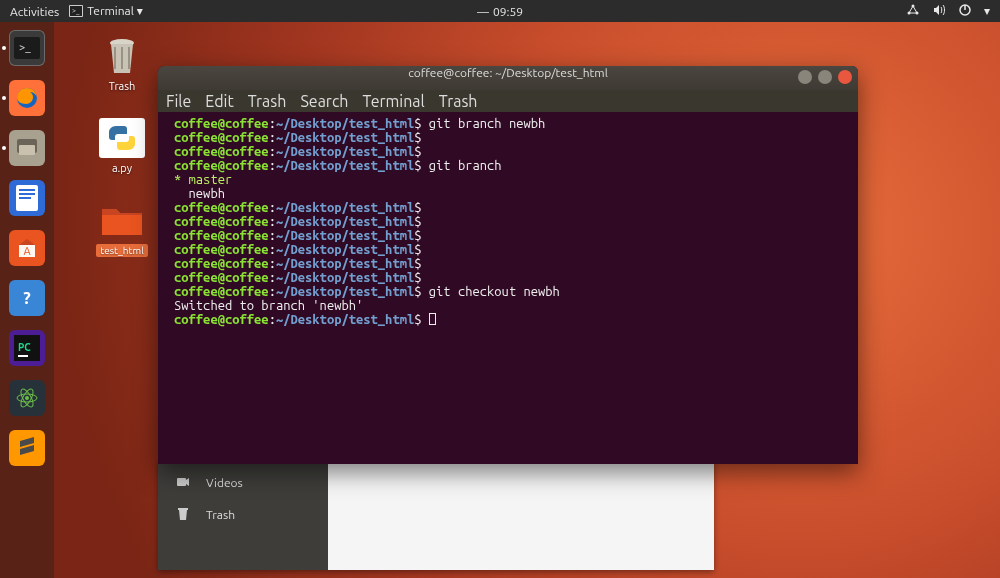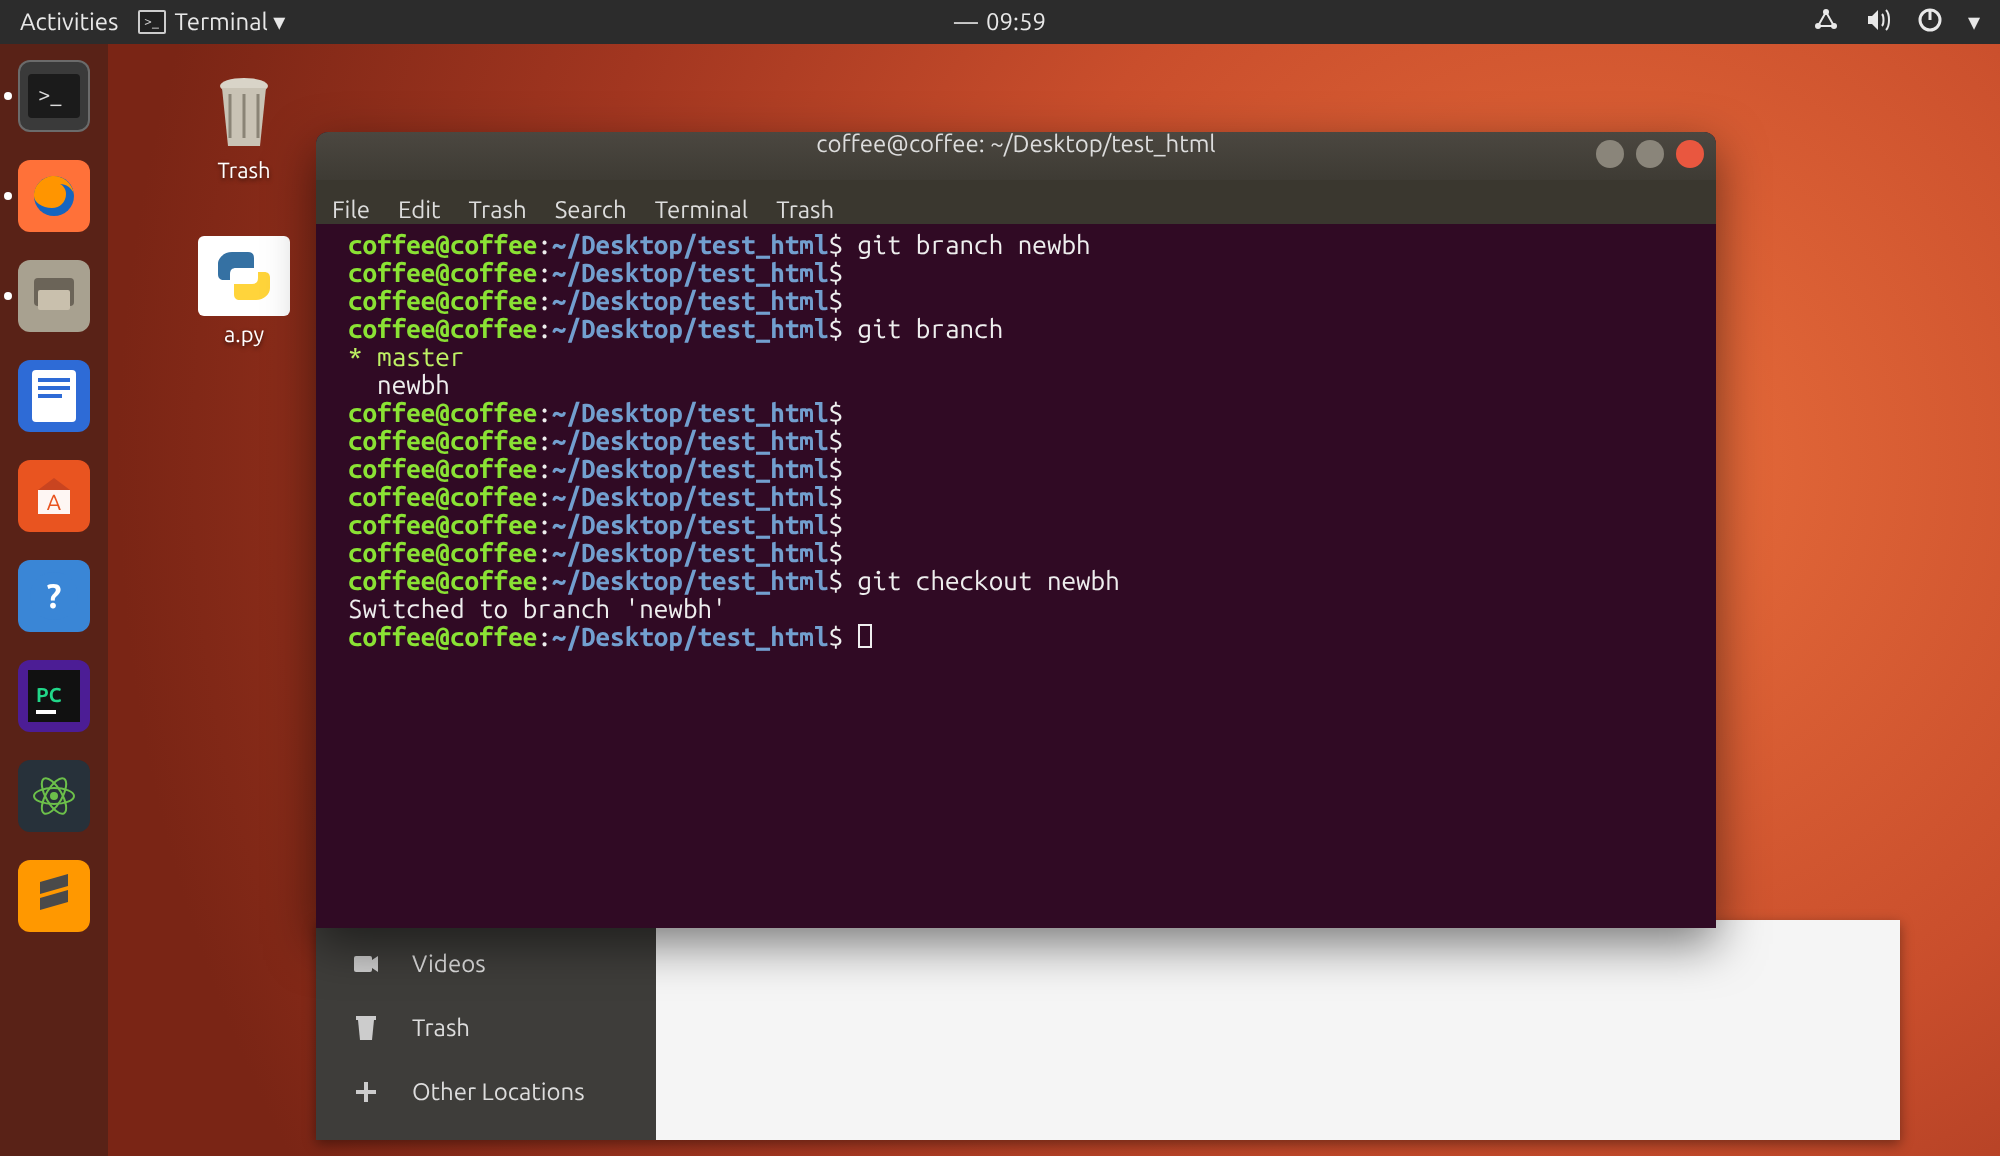--- a/index.html
+++ b/index.html
@@ -48,21 +48,21 @@
     width:46px; height:40px; display:flex; align-items:center; justify-content:center; border-radius:4px;
   }
   .dicon.trash .glyph-box svg{ width:34px; height:38px; }
   .dicon .label{ text-shadow:0 1px 2px rgba(0,0,0,0.6); }
   .dicon.folder .label{
     background:#e86d3b; color:#fff; padding:1px 4px; border-radius:2px; font-size:10px;
   }
 
   
   .files-strip{
-    position:absolute; left:158px; top:460px; width:792px; height:110px;
+    position:absolute; left:158px; top:460px; width:556px; height:110px;
     background:#f5f5f5; z-index:1; box-shadow:0 2px 6px rgba(0,0,0,0.4);
     display:flex;
   }
   .files-strip .side{
     width:170px; background:#3e3d3a; color:#ddd; font-size:12px;
     display:flex; flex-direction:column; padding-top:6px;
   }
   .files-strip .side .row{
     display:flex; align-items:center; gap:16px; height:32px; padding-left:18px; cursor:default;
   }
@@ -81,22 +81,22 @@
   }
   .termwin .winbtns{
     position:absolute; right:6px; top:4px; display:flex; gap:6px;
   }
   .termwin .winbtns .wb{
     width:14px; height:14px; border-radius:50%; display:flex; align-items:center; justify-content:center;
     font-size:9px; color:#3a3a3a;
   }
   .wb.min{ background:#8a857a; } .wb.max{ background:#8a857a; } .wb.close{ background:#e9573f; }
   .termwin .menubar{
-    height:22px; background:#3a372f; color:#ddd; font-size:12px;
-    display:flex; align-items:flex-end; gap:14px; padding-left:8px;
+    height:22px; background:#3a372f; color:#ddd; font-size:16px;
+    display:flex; align-items:center; gap:14px; padding-left:8px;
   }
   .termwin .menubar span{ cursor:default; }
   .termwin .content{
     padding:4px 16px; font-family: "Ubuntu Mono", "DejaVu Sans Mono", monospace;
     font-size:13px; line-height:14px; color:#eee; white-space:pre;
   }
   .pr-user{ color:#8ae234; font-weight:bold; }
   .pr-path{ color:#729fcf; font-weight:bold; }
   .pr-sep{ color:#eee; }
   .branch-cur{ color:#bef264; }
@@ -224,44 +224,46 @@
   </div>
   <div class="dicon" style="top:96px; left:36px">
     <div class="glyph-box" style="background:#fff;border-radius:3px">
       <svg width="28" height="28" viewBox="0 0 28 28">
           <path d="M10 2h6c2 0 3 1 3 3v5h-9c-2 0-3 1-3 3v3H4c-2 0-3-1-3-3V8c0-3 3-6 7-6z" fill="#3571a3"></path>
           <path d="M18 26h-6c-2 0-3-1-3-3v-5h9c2 0 3-1 3-3v-3h3c2 0 3 1 3 3v5c0 3-3 6-7 6z" fill="#ffd43b"></path>
         </svg>
     </div>
     <span class="label">a.py</span>
   </div>
+  <div class="dicon folder" style="top:178px; left:36px">
+    <div class="glyph-box">
+      <svg width="44" height="34" viewBox="0 0 44 34">
+          <path d="M2 6h14l4 4h22v22H2z" fill="#e95420"></path>
+          <path d="M2 6h14l4 4h22v2H2z" fill="#c94420"></path>
+        </svg>
+    </div>
+    <span class="label">test_html</span>
+  </div>
 </div>
 
 <div class="files-strip">
   <div class="side">
     <div class="row">
       <svg viewBox="0 0 14 14">
           <rect x="1" y="3" width="9" height="8" rx="1"></rect>
           <path d="M10 5l3-2v8l-3-2z"></path>
         </svg>
       <span>Videos</span>
     </div>
     <div class="row">
       <svg viewBox="0 0 14 14">
           <path d="M3 3h8l-1 10H4z"></path>
           <rect x="2" y="1" width="10" height="2"></rect>
         </svg>
       <span>Trash</span>
-    </div>
-    <div class="row">
-      <svg viewBox="0 0 14 14">
-          <rect x="6" y="2" width="2" height="10"></rect>
-          <rect x="2" y="6" width="10" height="2"></rect>
-        </svg>
-      <span>Other Locations</span>
     </div>
   </div>
   <div style="flex:1"></div>
 </div>
 
 <div class="termwin">
   <div class="titlebar">
     <span>coffee@coffee: ~/Desktop/test_html</span>
     <div class="winbtns">
       <div class="wb min"></div>

